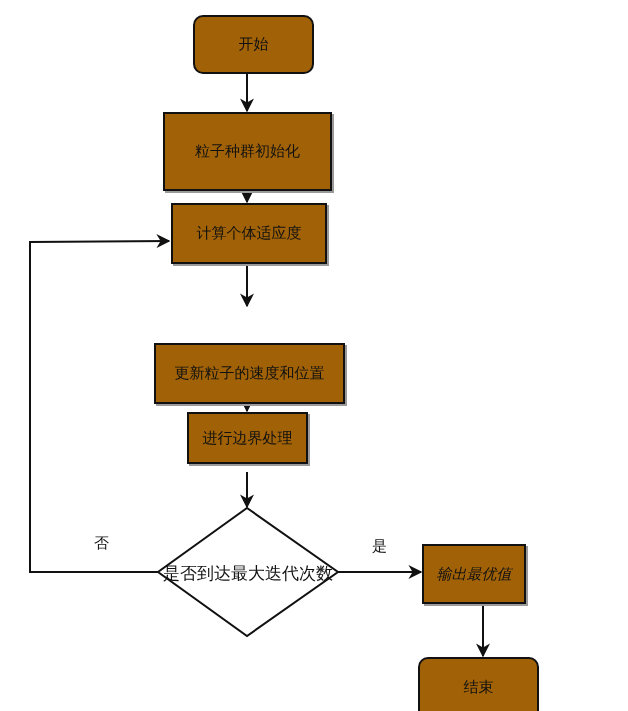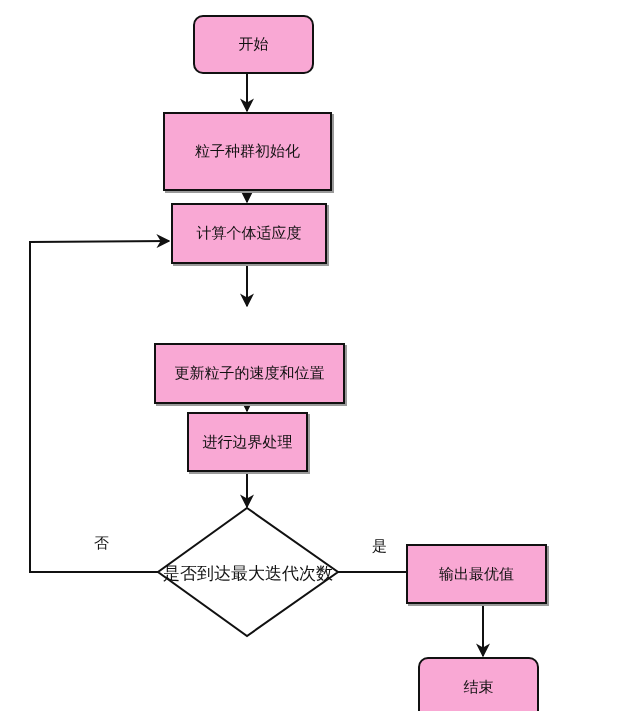--- a/index.html
+++ b/index.html
@@ -1,19 +1,19 @@
 <!DOCTYPE html>
 <html><head>
 <meta charset="utf-8">
 <style>
   html, body { margin: 0; padding: 0; background: #ffffff; }
   body { width: 628px; height: 711px; position: relative; overflow: hidden;
          font-family: "DejaVu Sans", "Liberation Sans", sans-serif; }
   #canvas { position: absolute; left: 0; top: 0; }
-  .node { position: absolute; box-sizing: border-box; background: #f9a8d4;
+  .node { position: absolute; box-sizing: border-box; background: #a16207;
           border: 2px solid #111111; display: flex; align-items: center; justify-content: center;
           font-size: 15px; color: #111111; white-space: nowrap; }
   .rect { box-shadow: 2px 2px 0 #9a9a9a; }
   .rounded { border-radius: 10px; }
   .label { position: absolute; font-size: 15px; color: #111111; white-space: nowrap; }
   .diamond-text { position: absolute; font-size: 17px; color: #111111; white-space: nowrap;
                   transform: translate(-50%, -50%); }
 </style>
 </head>
 <body>
@@ -46,27 +46,27 @@
 </div>
 
 <div class="node rect" style="left:171px; top:203px; width:156px; height:61px;">
   <span>计算个体适应度</span>
 </div>
 
 <div class="node rect" style="left:154px; top:307px; width:191px; height:61px;margin-top:36px;">
   <span>更新粒子的速度和位置</span>
 </div>
 
-<div class="node rect" style="left:187px; top:412px; width:121px; height:60px;">
+<div class="node rect" style="left:187px; top:412px; width:121px; height:52px;">
   <span>进行边界处理</span>
 </div>
 
 <div class="diamond-text" style="left:248px; top:573px;">是否到达最大迭代次数</div>
 
-<div class="node rect" style="left:406px; top:544px; width:141px; height:60px;">
+<div class="node rect" style="left:422px; top:544px; width:104px; height:60px;font-style:italic;">
   <span>输出最优值</span>
 </div>
 
 <div class="node rounded" style="left:418px; top:657px; width:121px; height:70px;">
   <span style="margin-top:-10px;">结束</span>
 </div>
 
 <div class="label" style="left:94px; top:534px;">否</div>
 <div class="label" style="left:372px; top:537px;">是</div>
 

